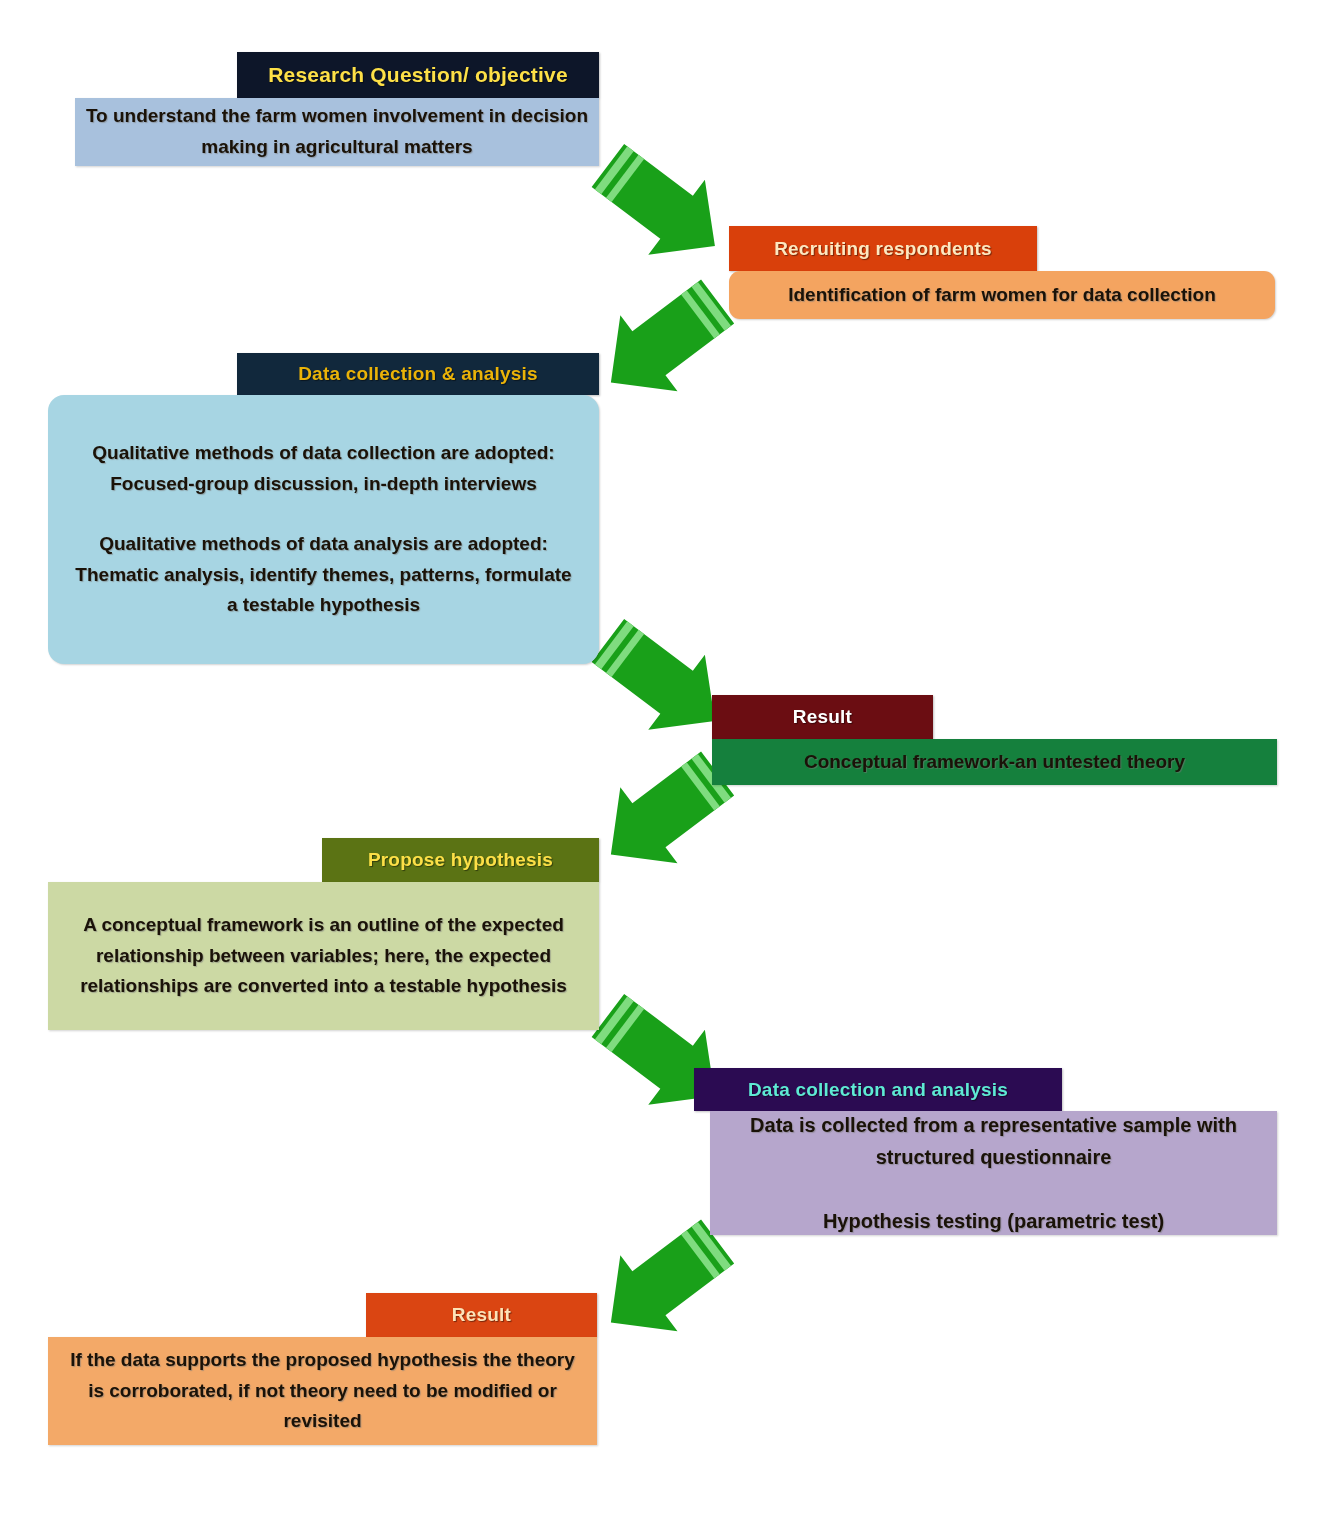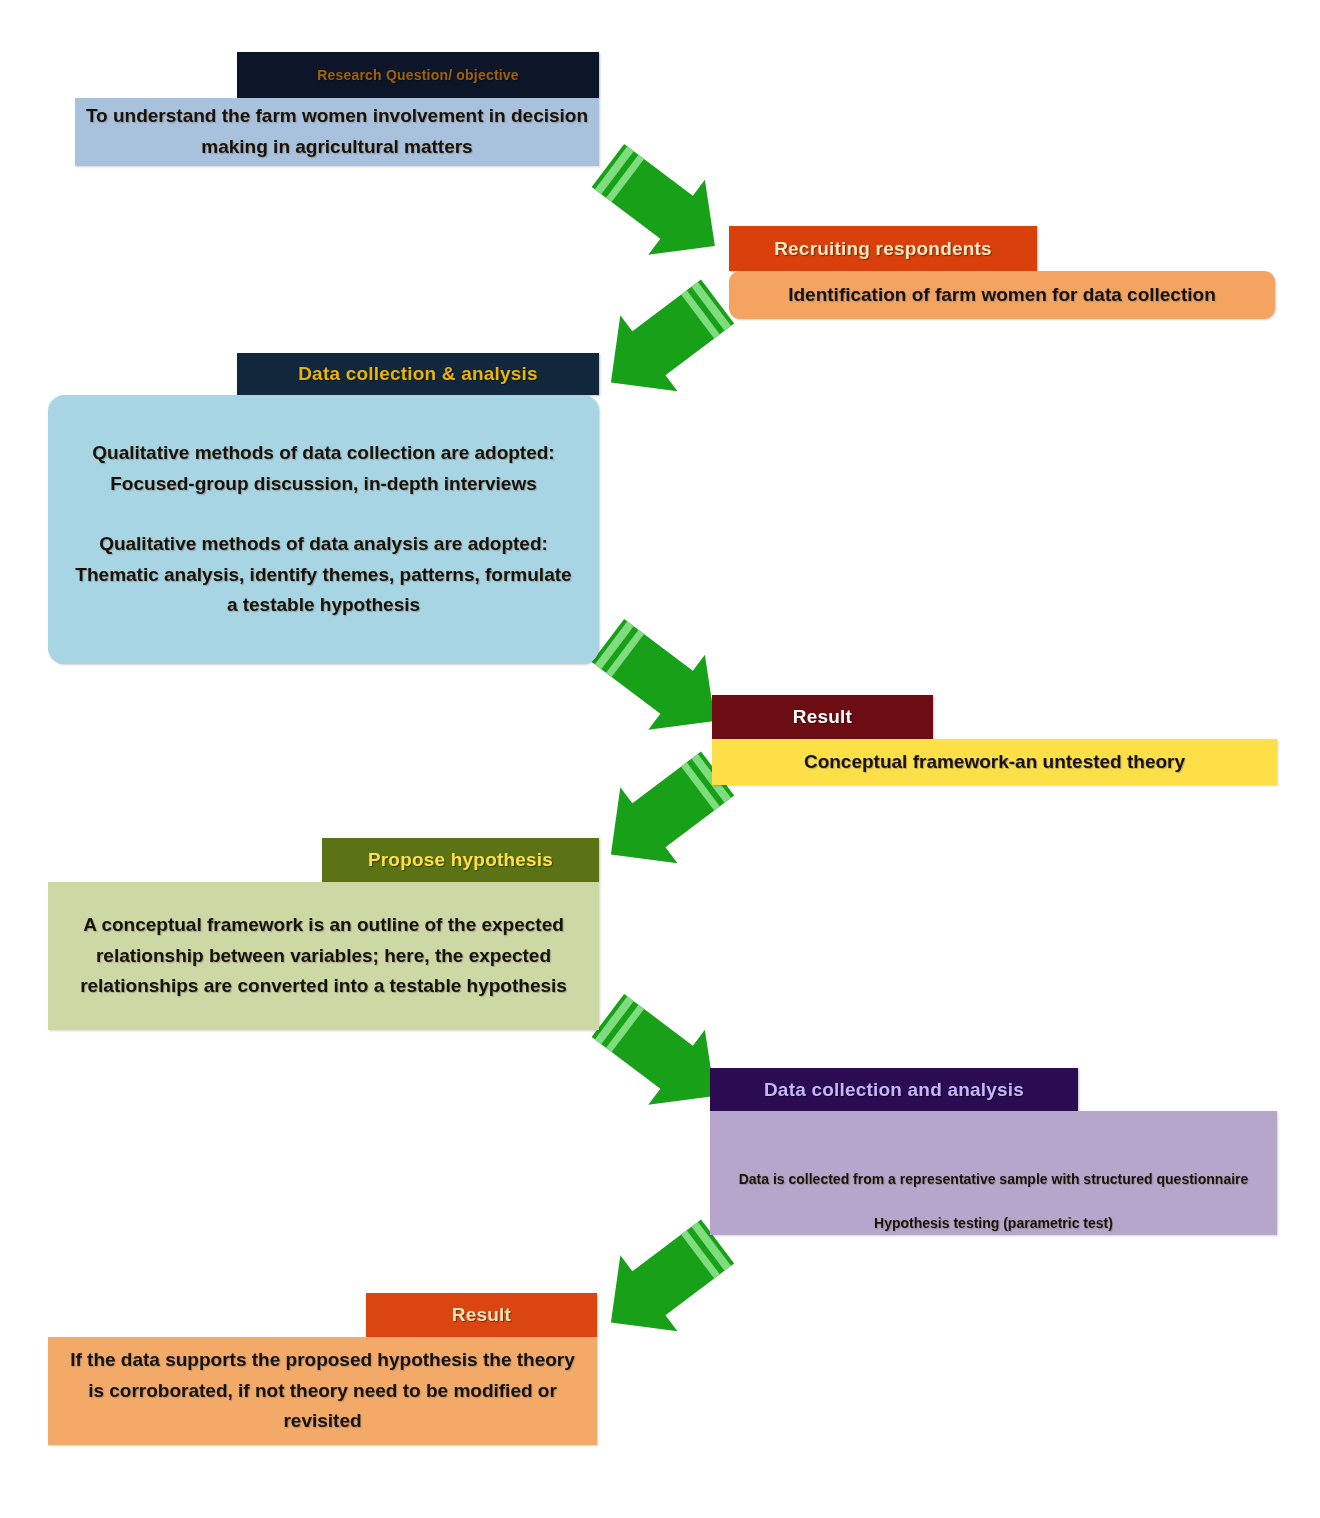--- a/index.html
+++ b/index.html
@@ -103,21 +103,21 @@
     <svg width="152" height="112" viewBox="0 0 152 112" aria-hidden="true">
       <g transform="rotate(-37 76 56)">
         <path d="M146 28 L60 28 L60 8 L12 56 L60 103 L60 83 L146 83 Z" fill="#19a019"></path>
         <path d="M142 28 L134 28 L134 83 L142 83 Z" fill="#7fdc7f"></path>
         <path d="M128 28 L121 28 L121 83 L128 83 Z" fill="#7fdc7f"></path>
       </g>
     </svg>
   </div>
 
   <div class="node">
-    <div class="hdr" style="left:237px; top:52px; width:362px; height:46px; background:#0d1629; color:#a16207; font-size:14px;">Research Question/ objective</div>
+    <div class="hdr" style="left:237px; top:52px; width:362px; height:46px; background:#0d1629; color:#fde047; font-size:21px;">Research Question/ objective</div>
     <div class="body" style="left:75px; top:98px; width:524px; height:68px; background:#a8c1dd; font-size:19px;">
       <p>To understand the farm women involvement in decision making in agricultural matters</p>
     </div>
   </div>
 
   <div class="node">
     <div class="hdr" style="left:729px; top:226px; width:308px; height:45px; background:#d9400b; color:#fde8c0; font-size:19px;">Recruiting respondents</div>
     <div class="body" style="left:729px; top:271px; width:546px; height:48px; background:#f4a460; font-size:19px;border-radius:11px;">
       <p>Identification of farm women for data collection</p>
     </div>
@@ -126,35 +126,35 @@
   <div class="node">
     <div class="hdr" style="left:237px; top:353px; width:362px; height:42px; background:#11283c; color:#eab308; font-size:19px;">Data collection &amp; analysis</div>
     <div class="body" style="left:48px; top:395px; width:551px; height:269px; background:#a7d5e3; font-size:19px; padding:0 22px;border-radius:16px;">
       <p>Qualitative methods of data collection are adopted: Focused-group discussion, in-depth interviews</p>
       <p>Qualitative methods of data analysis are adopted: Thematic analysis, identify themes, patterns, formulate a testable hypothesis</p>
     </div>
   </div>
 
   <div class="node">
     <div class="hdr" style="left:712px; top:695px; width:221px; height:44px; background:#6b0d12; color:#ffffff; font-size:19px;">Result</div>
-    <div class="body" style="left:712px; top:739px; width:565px; height:46px; background:#fde047; font-size:19px;">
+    <div class="body" style="left:712px; top:739px; width:565px; height:46px; background:#15803d; font-size:19px;">
       <p>Conceptual framework-an untested theory</p>
     </div>
   </div>
 
   <div class="node">
     <div class="hdr" style="left:322px; top:838px; width:277px; height:44px; background:#5b7314; color:#fde047; font-size:19px;">Propose hypothesis</div>
     <div class="body" style="left:48px; top:882px; width:551px; height:148px; background:#ccd9a4; font-size:19px; padding:0 26px;">
       <p>A conceptual framework is an outline of the expected relationship between variables; here, the expected relationships are converted into a testable hypothesis</p>
     </div>
   </div>
 
   <div class="node">
-    <div class="hdr" style="left:710px; top:1068px; width:368px; height:43px; background:#2b0b52; color:#c4b5fd; font-size:19px;">Data collection and analysis</div>
-    <div class="body" style="left:710px; top:1111px; width:567px; height:124px; background:#b6a6cc; font-size:14px; padding:0 18px;justify-content:flex-end;">
+    <div class="hdr" style="left:694px; top:1068px; width:368px; height:43px; background:#2b0b52; color:#5eead4; font-size:19px;">Data collection and analysis</div>
+    <div class="body" style="left:710px; top:1111px; width:567px; height:124px; background:#b6a6cc; font-size:20px; padding:0 18px;">
       <p>Data is collected from a representative sample with structured questionnaire</p>
       <p>Hypothesis testing (parametric test)</p>
     </div>
   </div>
 
   <div class="node">
     <div class="hdr" style="left:366px; top:1293px; width:231px; height:44px; background:#da4512; color:#fde3b8; font-size:19px;">Result</div>
     <div class="body" style="left:48px; top:1337px; width:549px; height:108px; background:#f3a968; font-size:19px; padding:0 16px;">
       <p>If the data supports the proposed hypothesis the theory is corroborated, if not theory need to be modified or revisited</p>
     </div>

